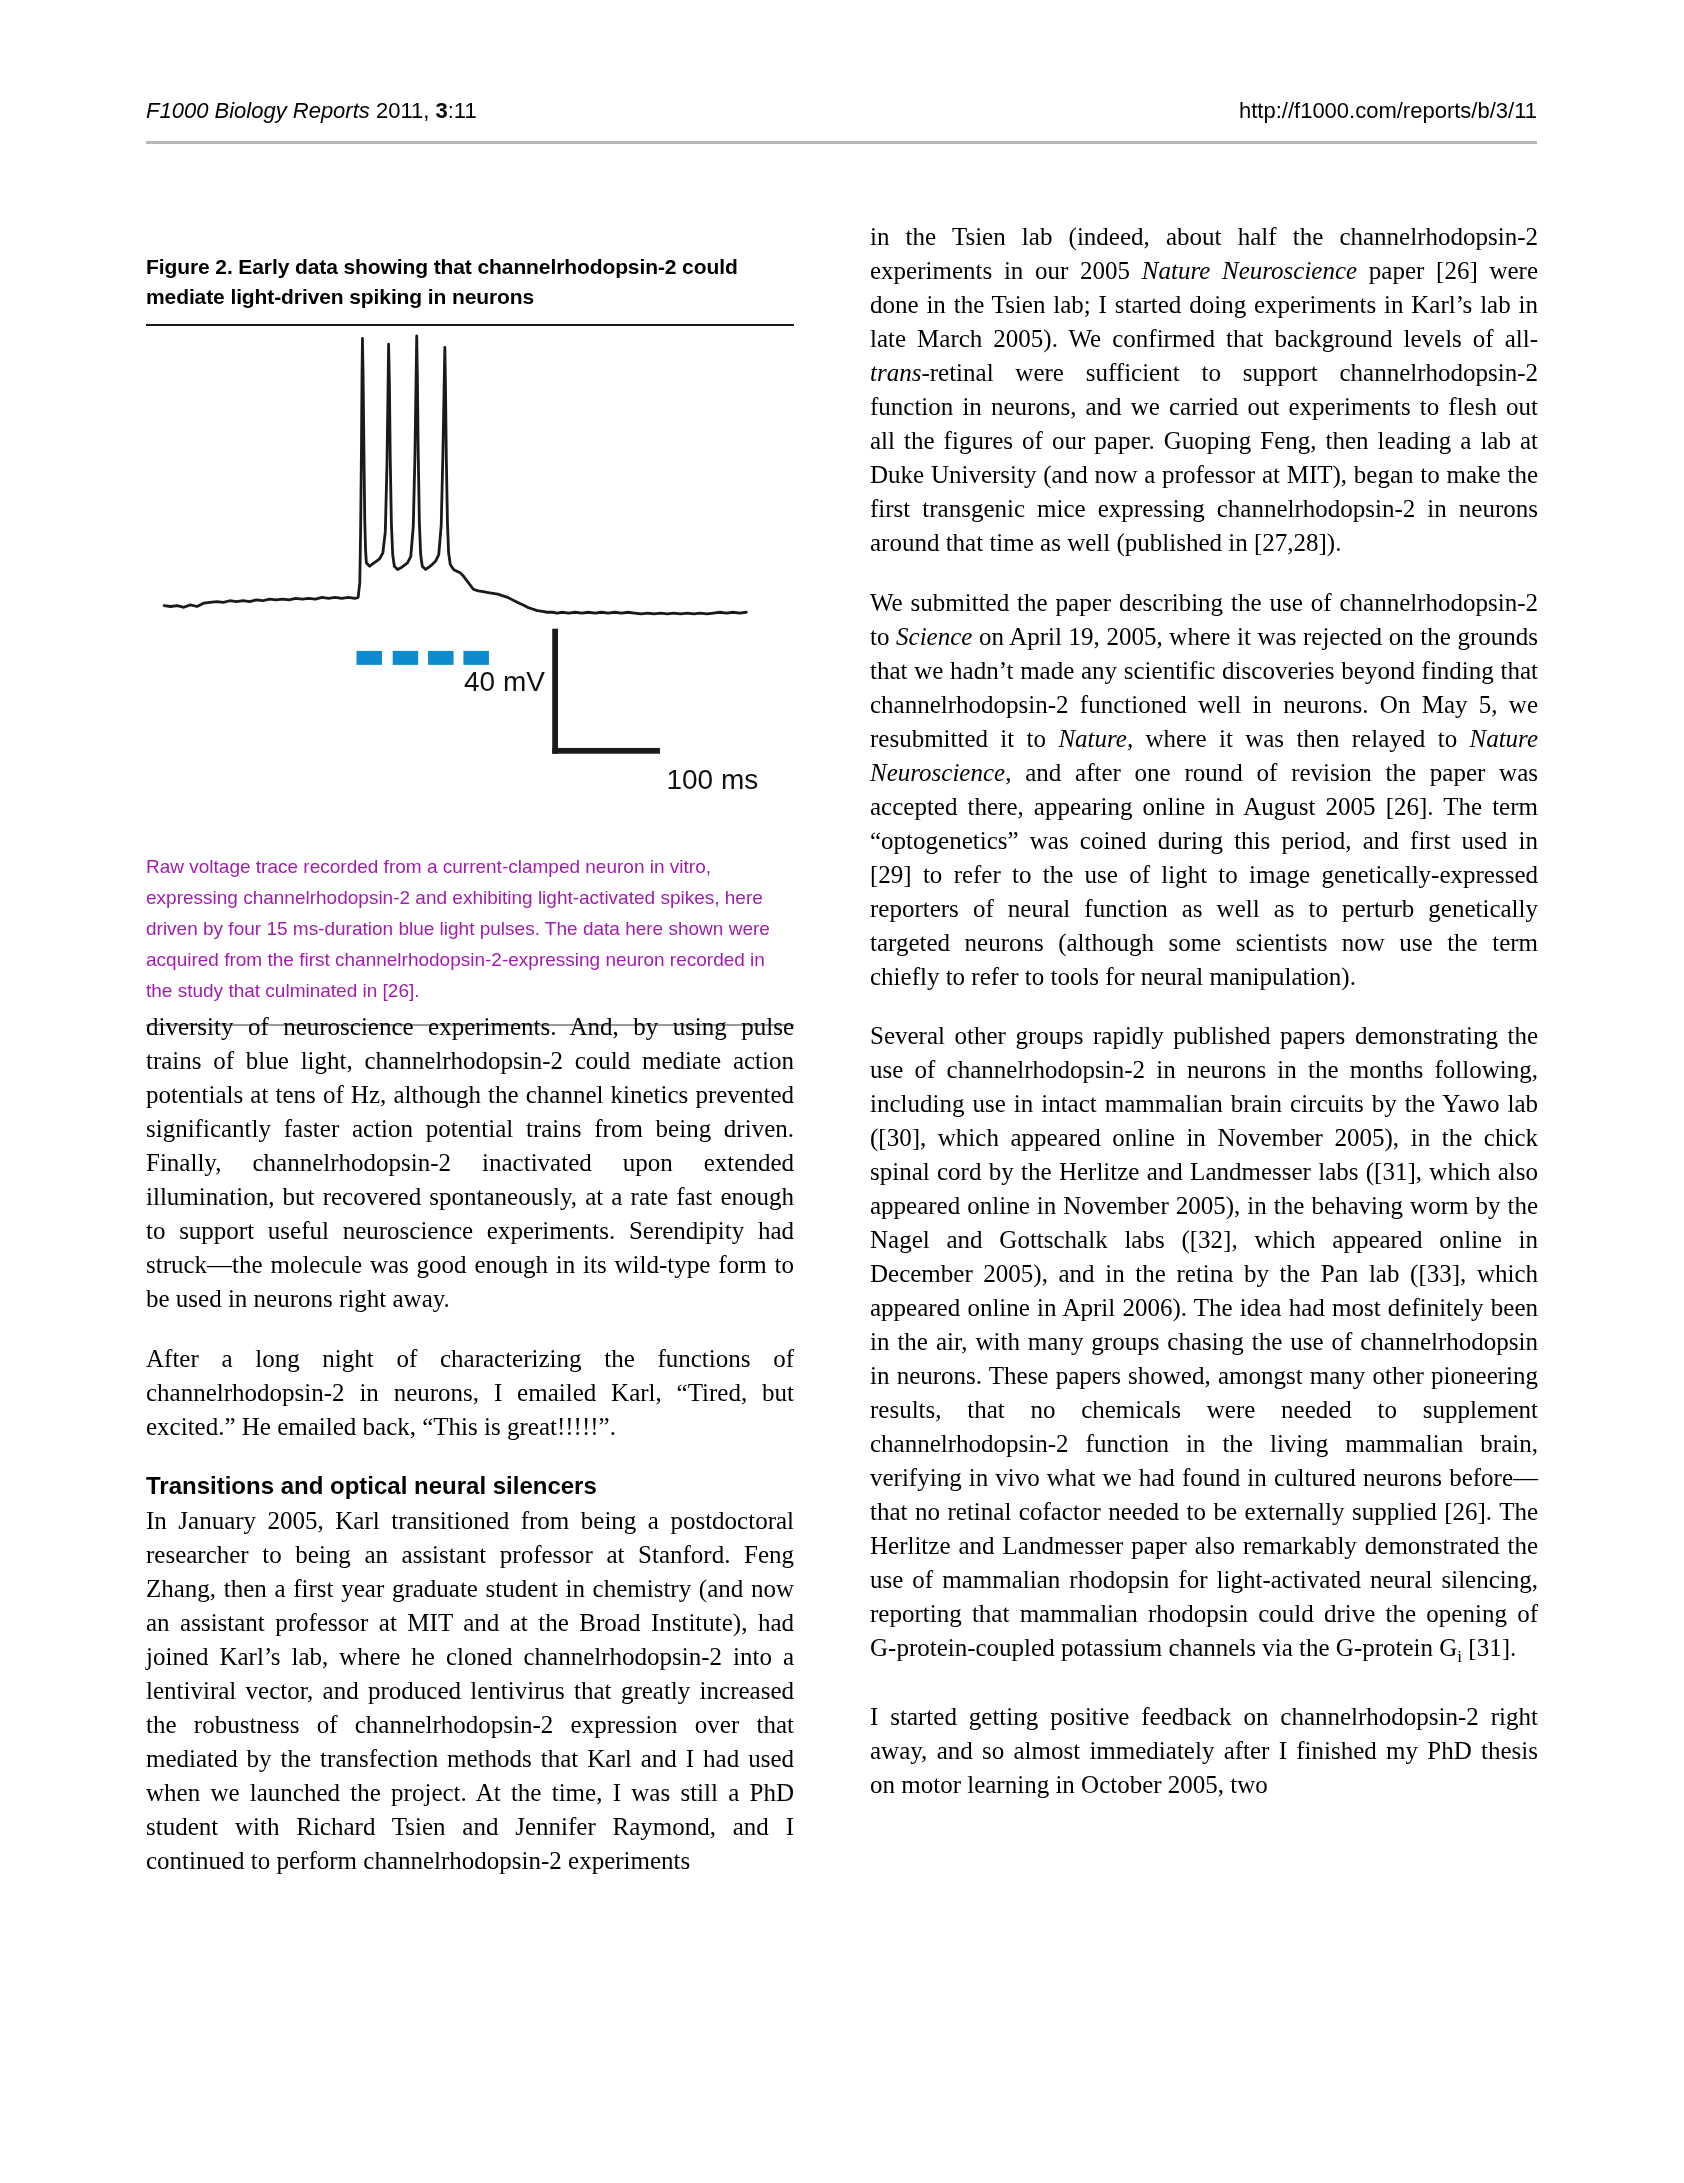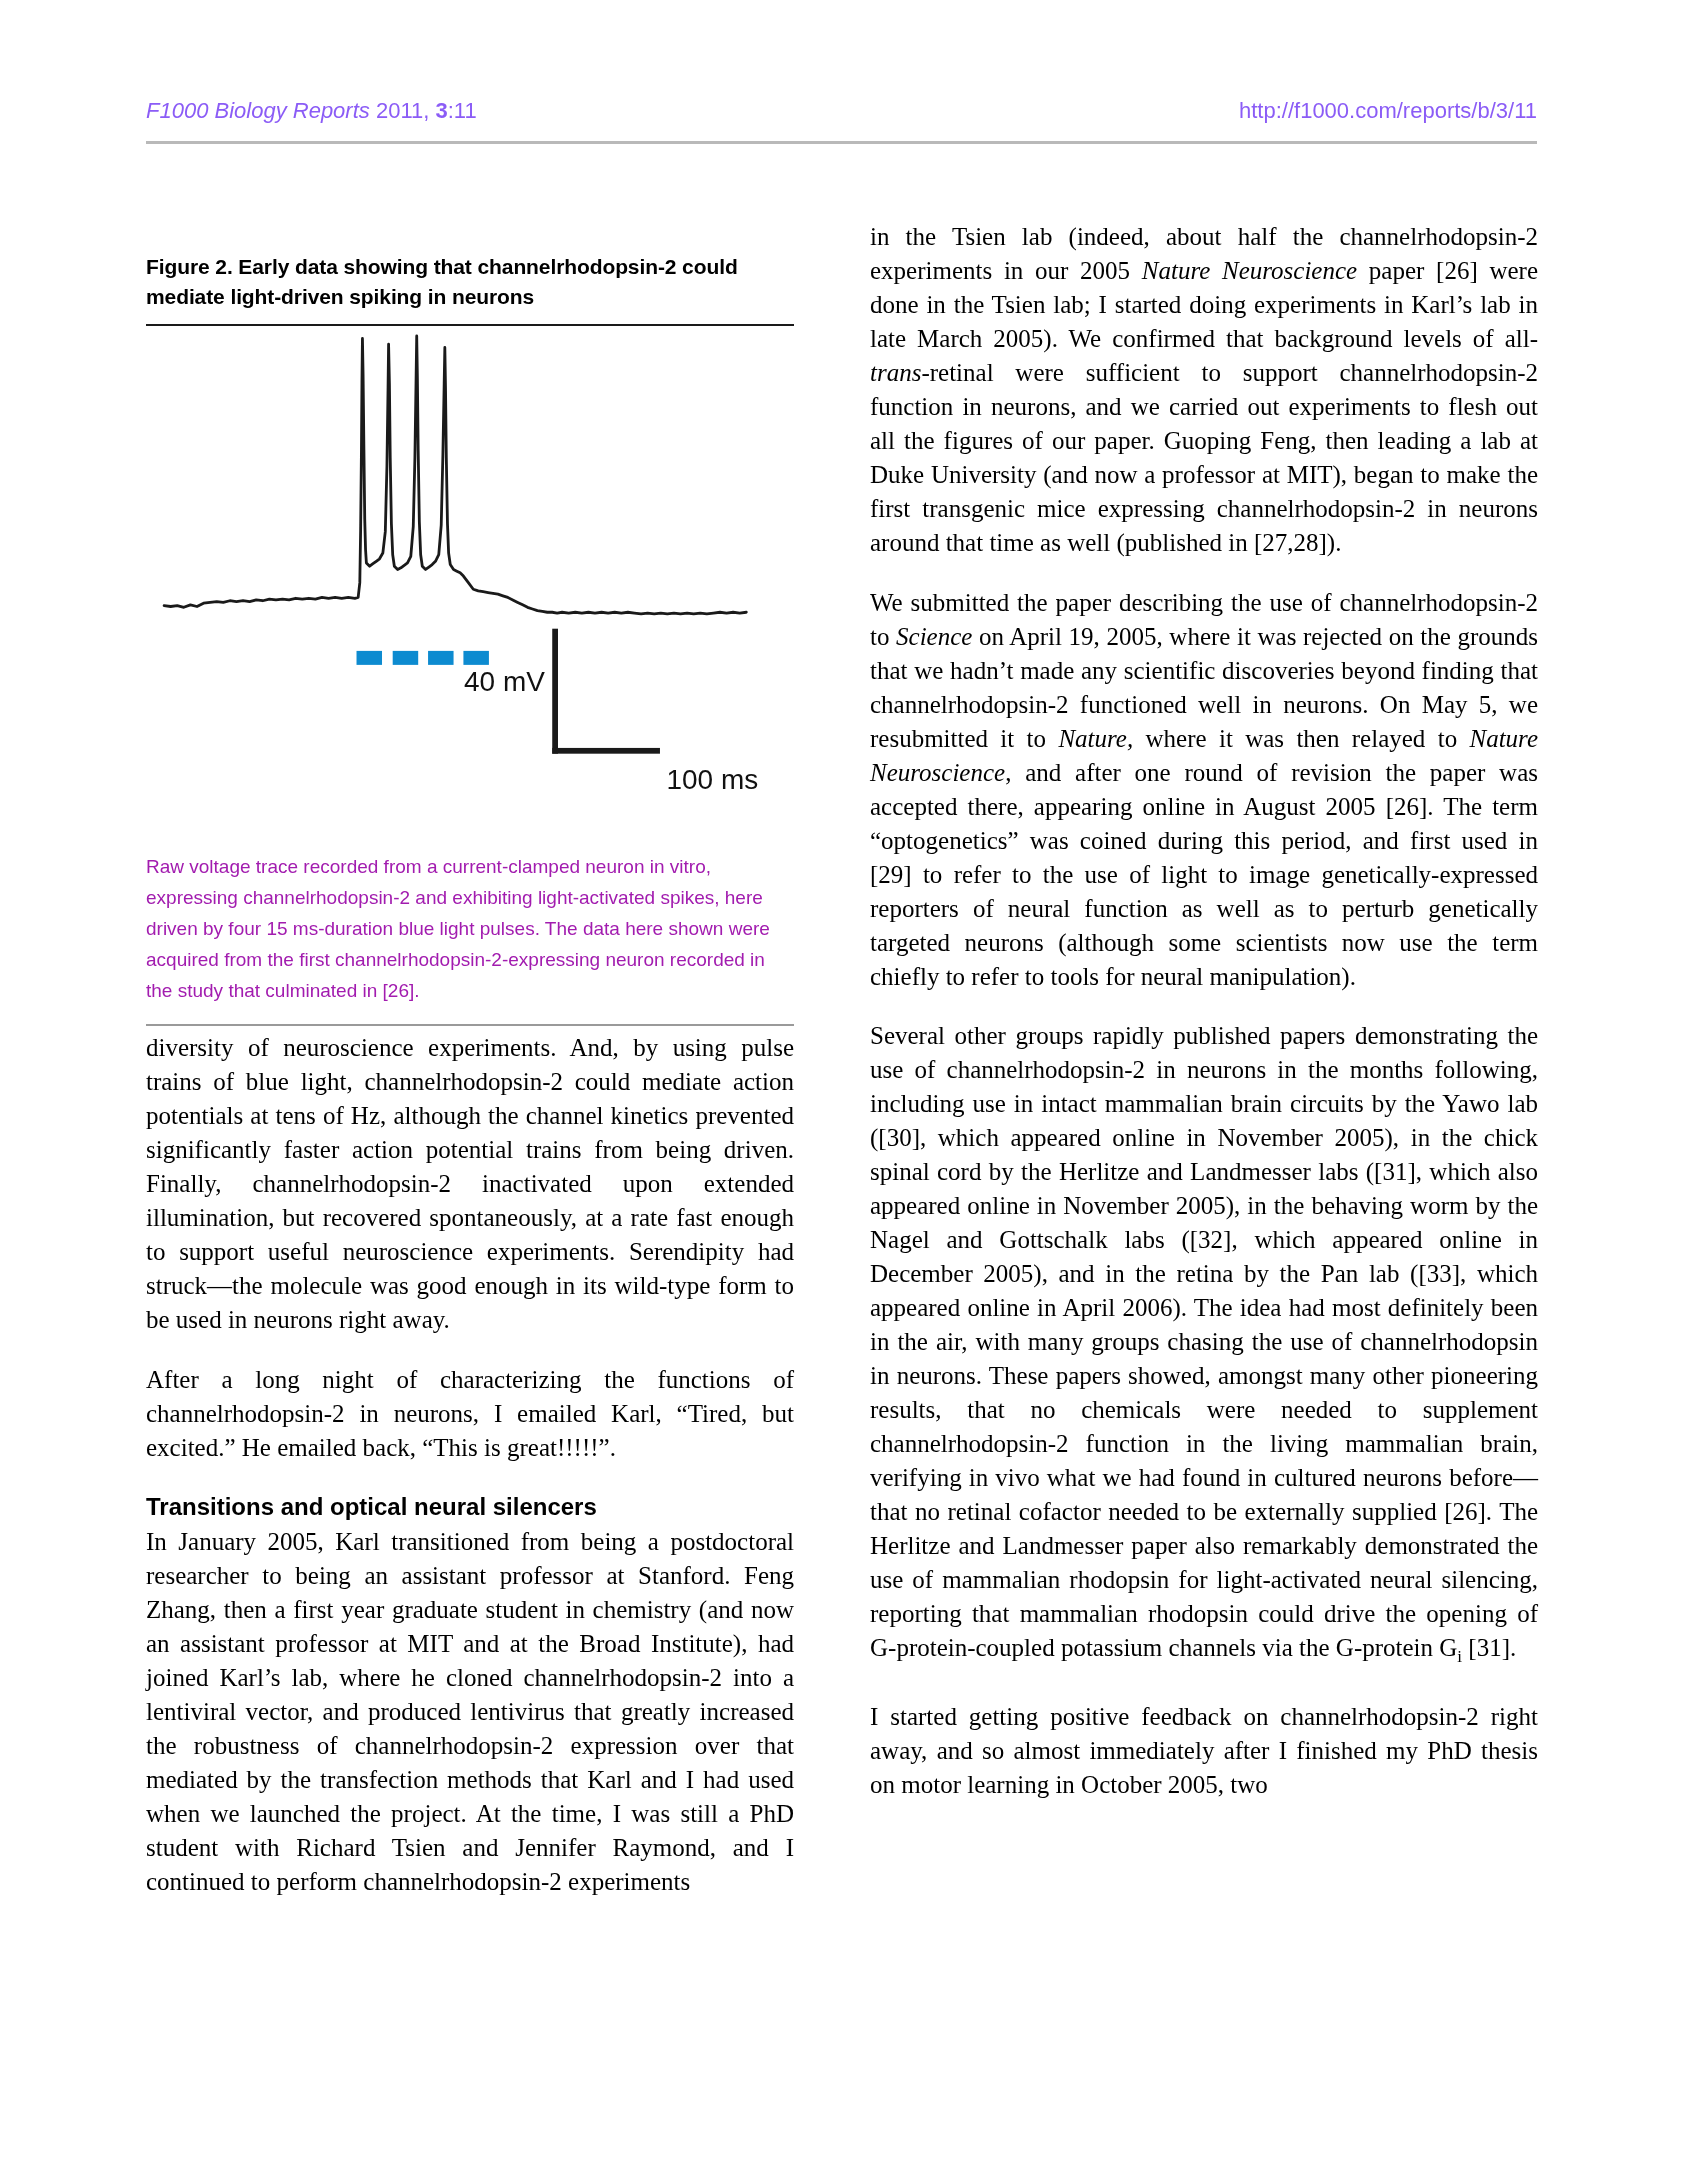--- a/index.html
+++ b/index.html
@@ -30,21 +30,21 @@
     left: 146px;
     top: 97px;
     width: 1391px;
     height: 38px;
     display: flex;
     align-items: flex-start;
     justify-content: space-between;
     font-family: "Liberation Sans", sans-serif;
     font-size: 22px;
     line-height: 28px;
-    color: #8b5cf6;
+    color: #000000;
   }
   .runhead .left .jtitle { font-style: italic; }
   .runhead .left .vol { font-weight: bold; }
   .runhead .right { white-space: nowrap; }
 
   .runhead-rule {
     position: absolute;
     left: 146px;
     top: 141px;
     width: 1391px;
@@ -121,21 +121,21 @@
     font-size: 24px;
     line-height: 33px;
     margin: 0 0 1.6px 0;
   }
   .it { font-style: italic; }
   sub { font-size: 0.68em; }
 
   .body-left {
     position: absolute;
     left: 146px;
-    top: 1031px;
+    top: 1010px;
     width: 648px;
   }
 
   
   .footer {
     position: absolute;
     right: 146px;
     top: 2056px;
     width: 576px;
     text-align: right;

